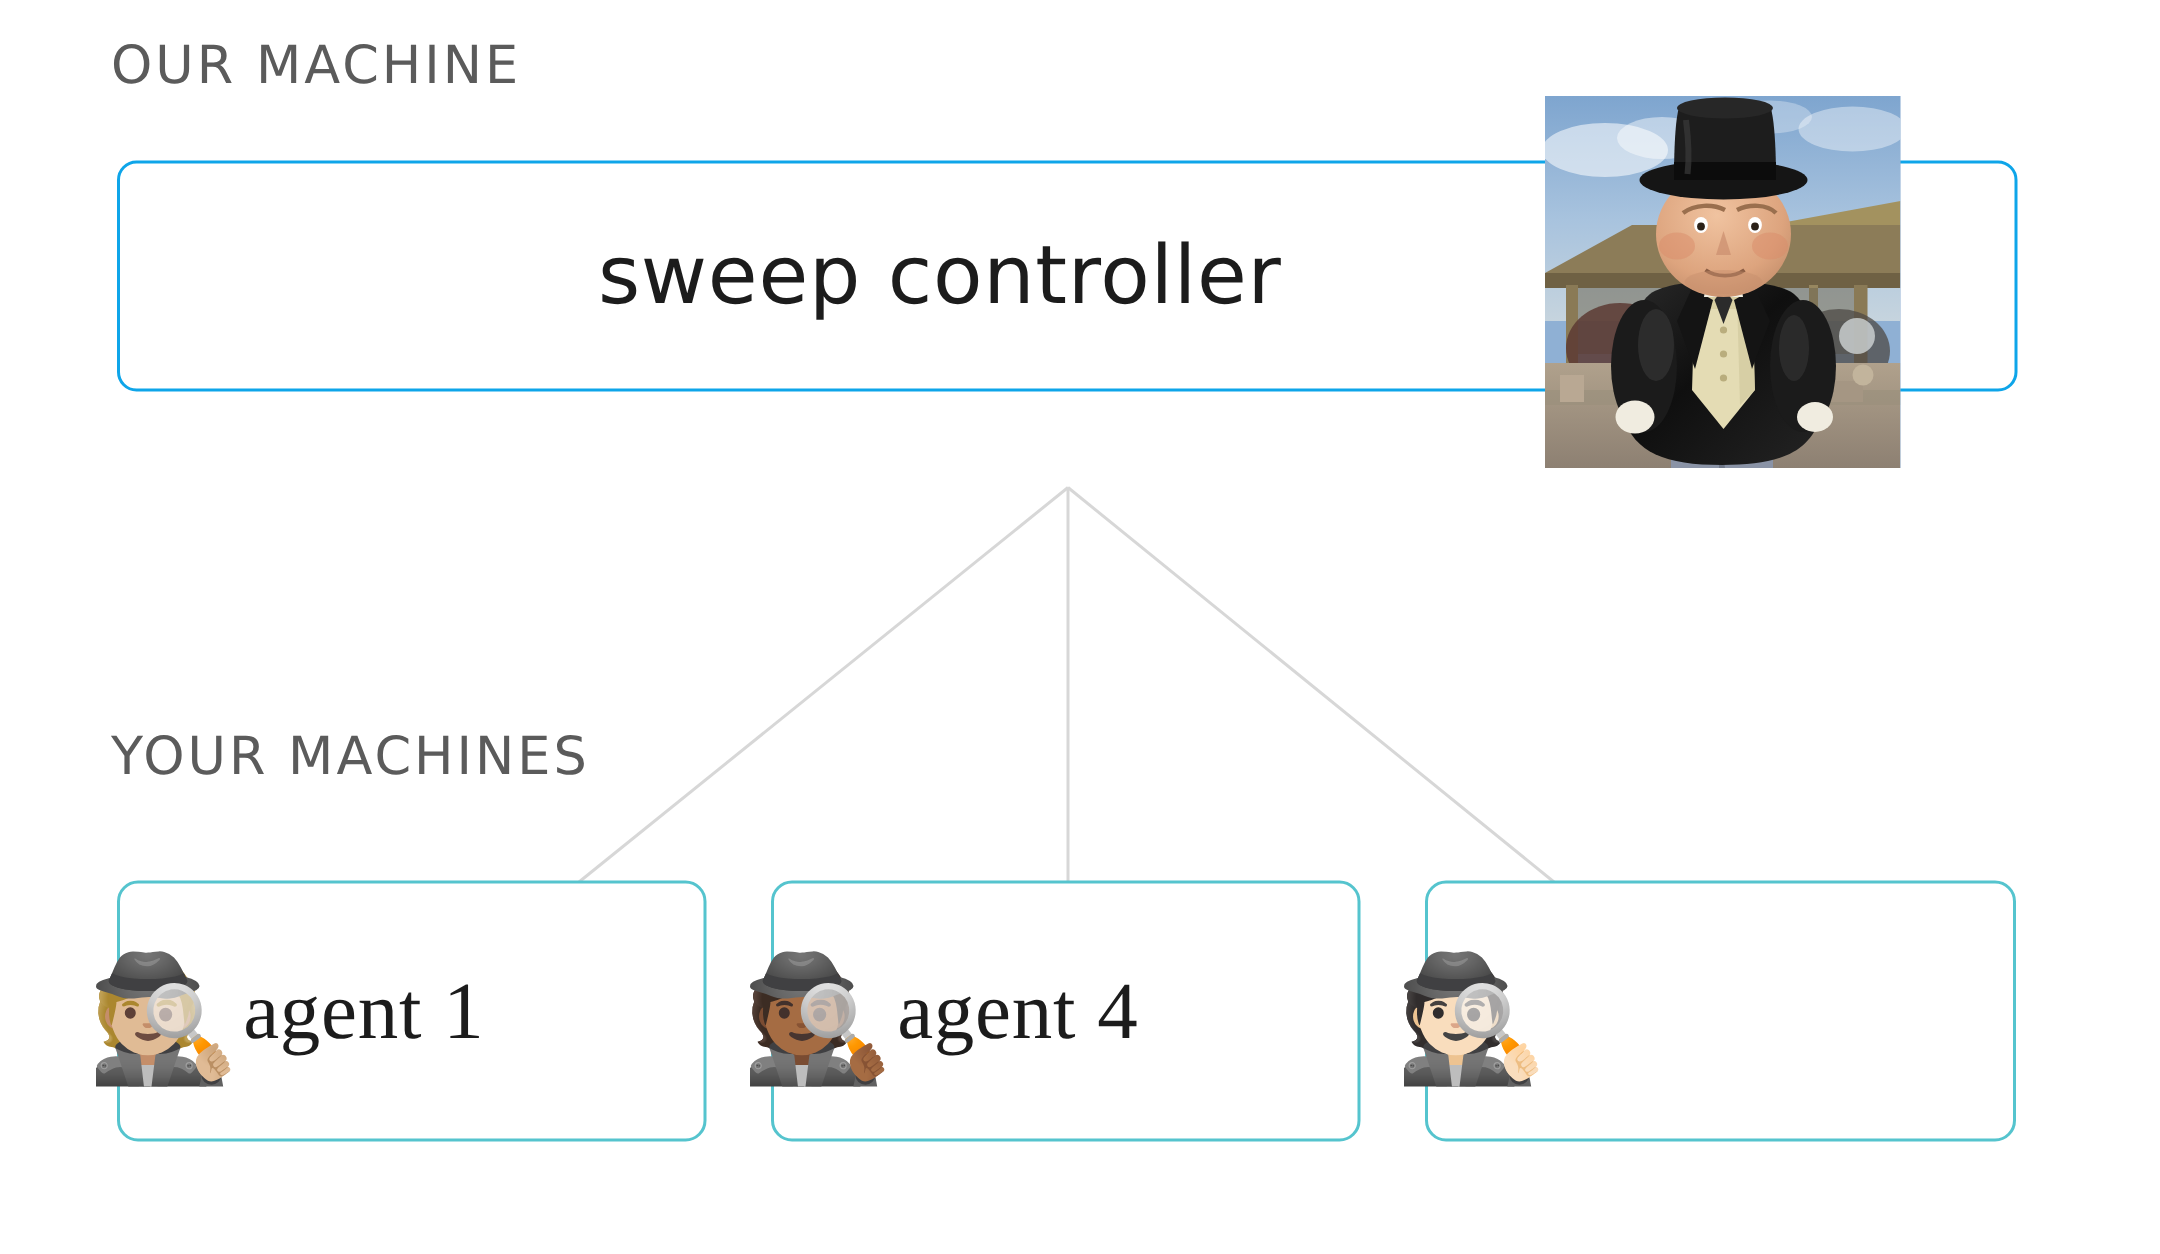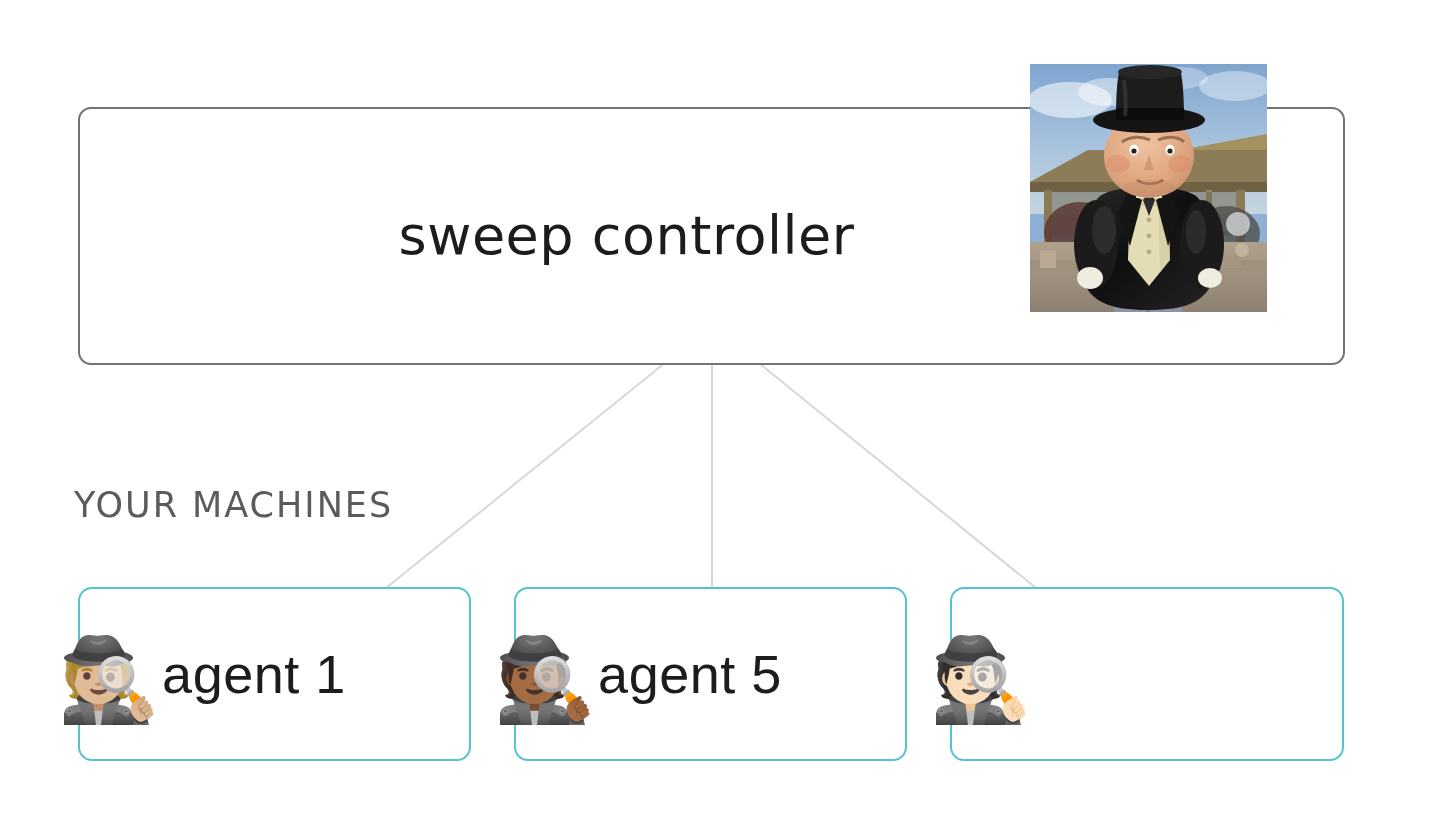--- a/index.html
+++ b/index.html
@@ -51,23 +51,23 @@
     fill: none;
     stroke-linecap: butt;
   }
 
   
   .controller-card {
     position: absolute;
     left: 78px;
     top: 107px;
     width: 1267px;
-    height: 258px;
+    height: 154px;
     box-sizing: border-box;
-    border: 2px solid #737373;
+    border: 2px solid #0ea5e9;
     border-radius: 13px;
     background: #ffffff;
     z-index: 2;
   }
   .controller-title {
     position: absolute;
     left: 0; right: 0;
     top: 50%;
     transform: translateY(-50%);
     text-align: center;
@@ -127,32 +127,33 @@
     font-family: "DejaVu Sans", "Liberation Sans", sans-serif;
     font-size: 82px;
     line-height: 1;
     margin-left: -24px;
     margin-right: 2px;
     display: inline-block;
     transform: translateY(6px);
   }
   .agent-label {
     color: #1c1c1c;
-    font-family: Liberation Sans, sans-serif;
+    font-family: Liberation Serif, serif;
     font-size: 54px;
     font-weight: 400;
     line-height: 1;
     letter-spacing: 0.5px;
   }
 </style>
 </head>
 <body>
 
 <div class="stage">
 
+  <div class="section-label" id="label-our">OUR MACHINE</div>
 
   <svg class="connectors" viewBox="0 0 1440 836" width="1440" height="836">
     <line class="connector-line" x1="712" y1="325" x2="386" y2="588"></line>
     <line class="connector-line" x1="712" y1="325" x2="712" y2="588"></line>
     <line class="connector-line" x1="712" y1="325" x2="1036" y2="588"></line>
   </svg>
 
   <div class="controller-card">
     <div class="controller-title">sweep controller</div>
 
@@ -273,21 +274,21 @@
   <div class="agent-card" id="agent-card-0">
     <div class="agent-row">
       <span class="agent-emoji">🕵🏼</span>
       <span class="agent-label">agent 1</span>
     </div>
   </div>
 
   <div class="agent-card" id="agent-card-1">
     <div class="agent-row">
       <span class="agent-emoji">🕵🏾</span>
-      <span class="agent-label">agent 5</span>
+      <span class="agent-label">agent 4</span>
     </div>
   </div>
 
   <div class="agent-card" id="agent-card-2">
     <div class="agent-row">
       <span class="agent-emoji">🕵🏻</span>
     </div>
   </div>
 
 </div>

